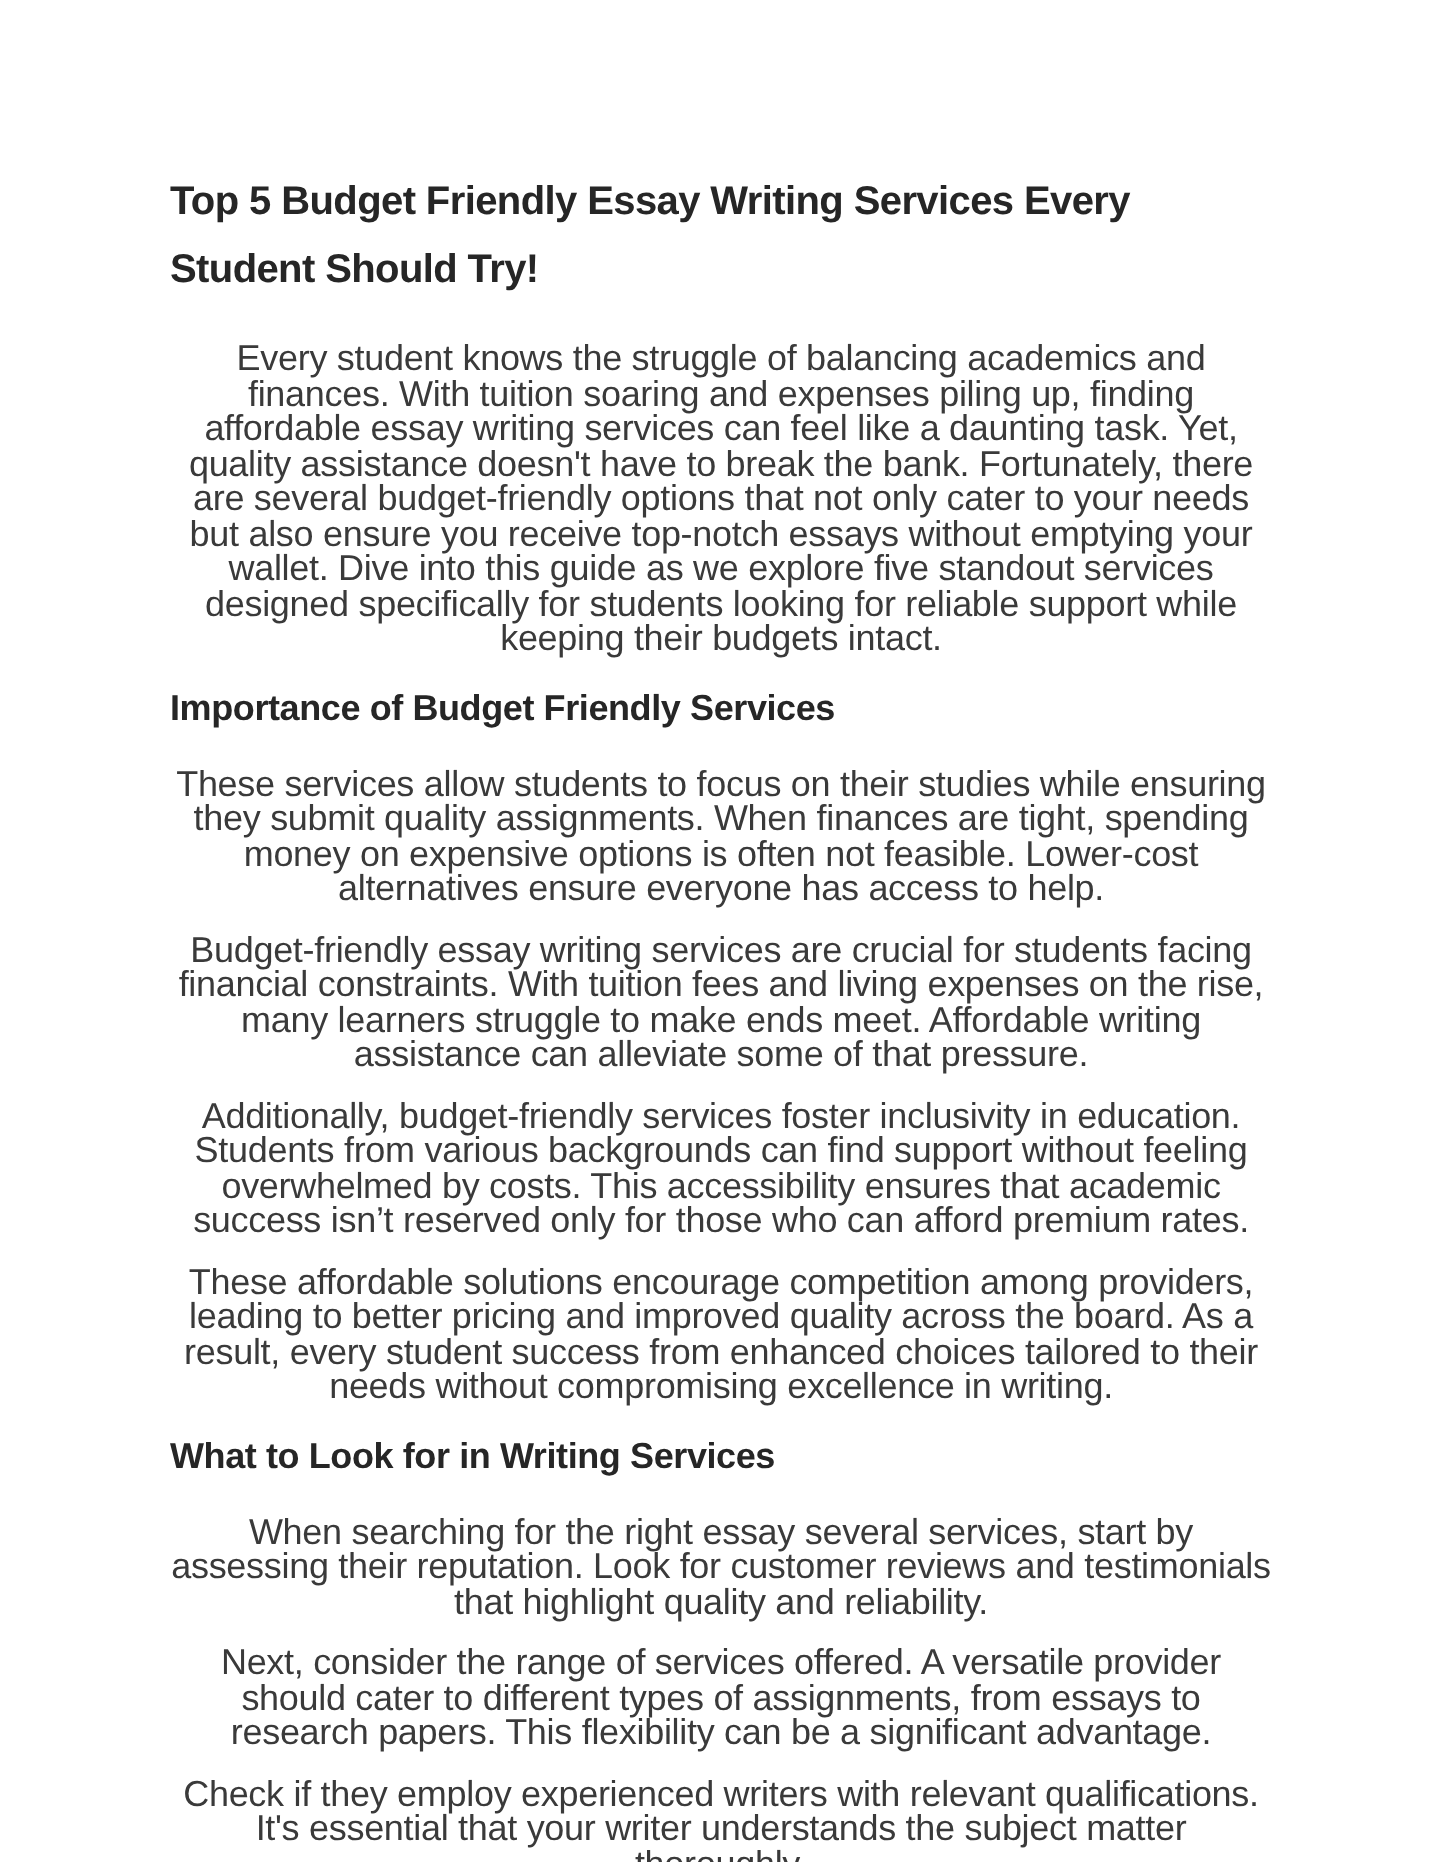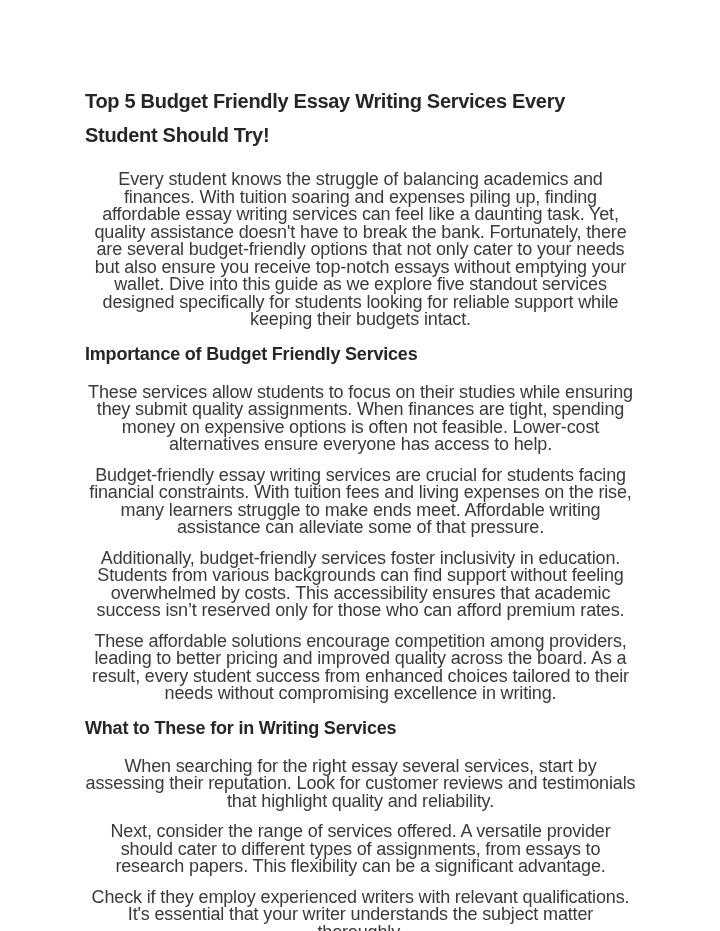--- a/index.html
+++ b/index.html
@@ -57,21 +57,21 @@
   <h2 class="section-heading">Importance of Budget Friendly Services</h2>
 
   <p class="body-paragraph">These services allow students to focus on their studies while ensuring they submit quality assignments. When finances are tight, spending money on expensive options is often not feasible. Lower-cost alternatives ensure everyone has access to help.</p>
 
   <p class="body-paragraph">Budget-friendly essay writing services are crucial for students facing financial constraints. With tuition fees and living expenses on the rise, many learners struggle to make ends meet. Affordable writing assistance can alleviate some of that pressure.</p>
 
   <p class="body-paragraph">Additionally, budget-friendly services foster inclusivity in education. Students from various backgrounds can find support without feeling overwhelmed by costs. This accessibility ensures that academic success isn’t reserved only for those who can afford premium rates.</p>
 
   <p class="body-paragraph">These affordable solutions encourage competition among providers, leading to better pricing and improved quality across the board. As a result, every student success from enhanced choices tailored to their needs without compromising excellence in writing.</p>
 
-  <h2 class="section-heading">What to These for in Writing Services</h2>
+  <h2 class="section-heading">What to Look for in Writing Services</h2>
 
   <p class="body-paragraph">When searching for the right essay several services, start by assessing their reputation. Look for customer reviews and testimonials that highlight quality and reliability.</p>
 
   <p class="body-paragraph">Next, consider the range of services offered. A versatile provider should cater to different types of assignments, from essays to research papers. This flexibility can be a significant advantage.</p>
 
   <p class="body-paragraph">Check if they employ experienced writers with relevant qualifications. It's essential that your writer understands the subject matter thoroughly.</p>
 
 
 </div>
 

